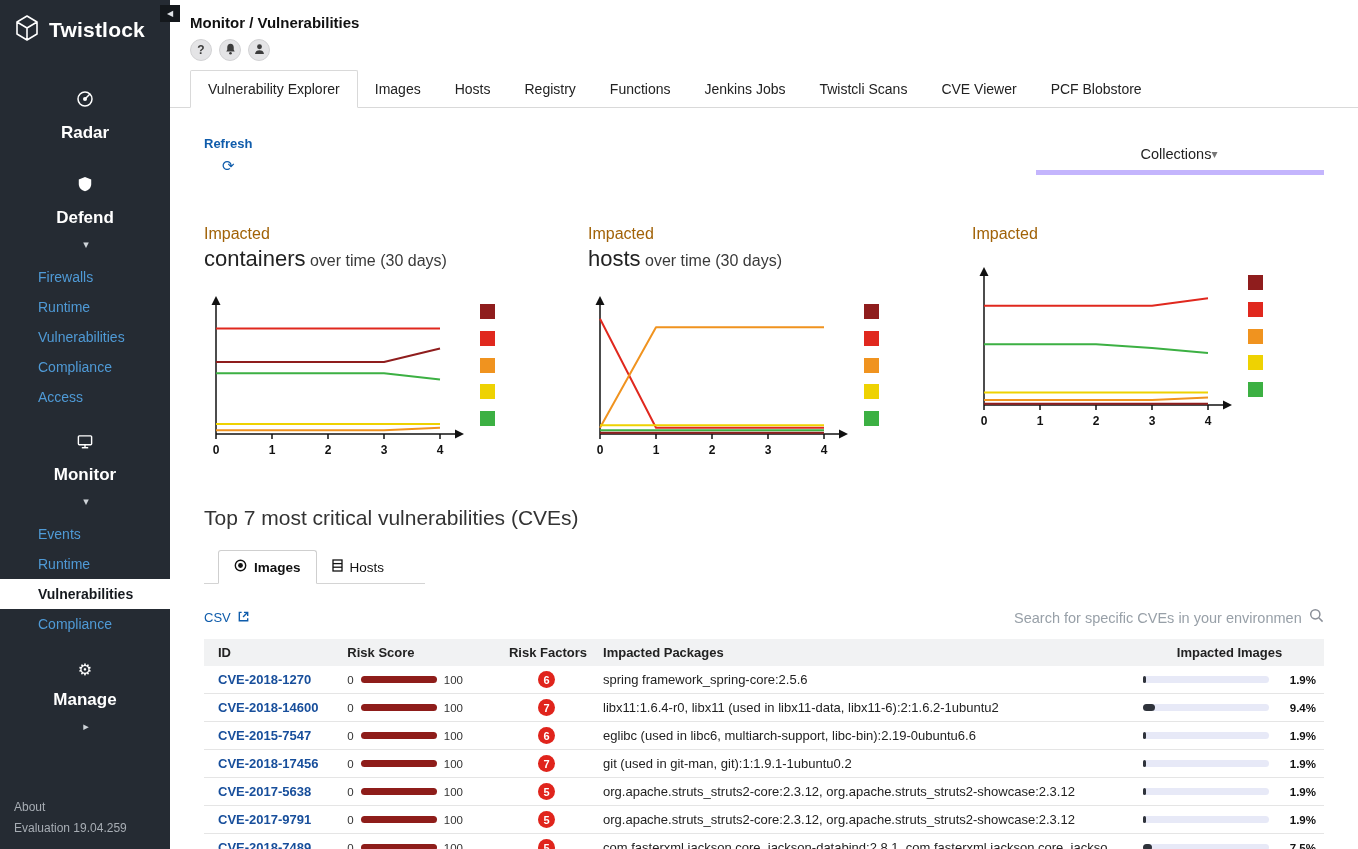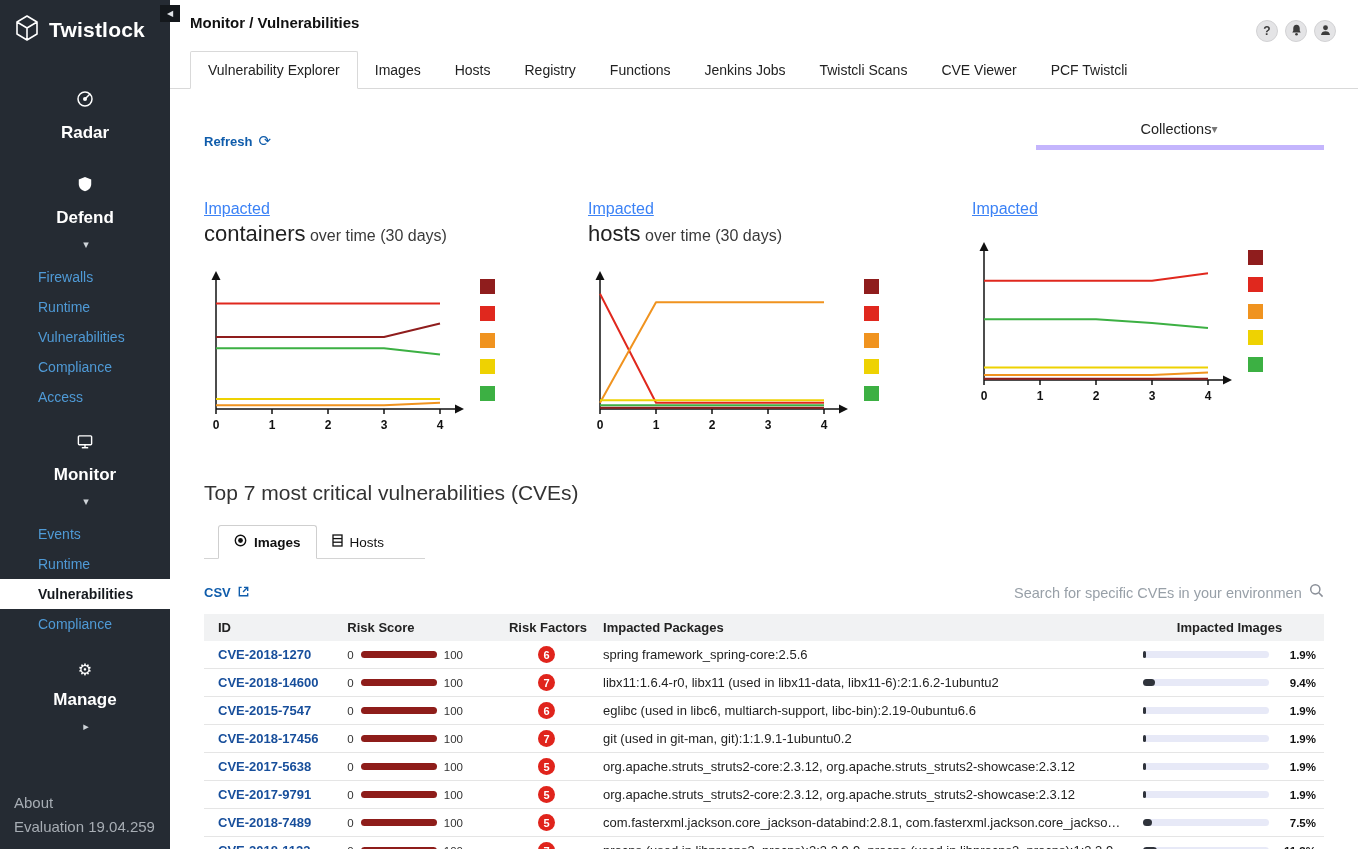--- a/index.html
+++ b/index.html
@@ -11,59 +11,59 @@
   aside { width:170px; flex:0 0 170px; background:#252b33; color:#fff; display:flex; flex-direction:column; position:relative; }
   .logo-row { display:flex; align-items:center; gap:9px; padding:15px 14px 8px 14px; }
   .logo-text { font-size:21px; font-weight:700; letter-spacing:.2px; }
   .collapse-btn { position:absolute; top:5px; right:-10px; width:20px; height:17px; background:#14181c; color:#dfe3e7; border:none; font-size:8px; line-height:15px; text-align:center; cursor:pointer; z-index:20; }
   nav { margin-top:26px; display:flex; flex-direction:column; }
   .nav-root { display:flex; align-items:center; gap:10px; padding:11px 14px; font-size:17px; font-weight:700; color:#fff; cursor:pointer; margin-top:10px;flex-direction:column; }
   .nav-root.first { margin-top:0; }
   .nav-root .nav-arrow { font-size:11px; color:#cfd4d9; margin-left:2px; }
   .nav-sub { padding:7px 14px 7px 38px; font-size:14px; color:#4f9ad6; cursor:pointer; }
   .nav-sub.selected { background:#ffffff; color:#15191e; font-weight:700; }
-  .sidebar-footer { margin-top:auto; padding:12px 14px 14px 14px; font-size:15px; color:#a7adb4; }
+  .sidebar-footer { margin-top:auto; padding:12px 14px 14px 14px; font-size:12px; color:#a7adb4; }
   .sidebar-footer .about { margin-bottom:7px; cursor:pointer; }
 
   
   main { flex:1; display:flex; flex-direction:column; overflow:hidden; }
-  .topbar { display:flex; justify-content:space-between; padding:12px 20px 0 20px; }
+  .topbar { display:flex; justify-content:space-between; padding:12px 20px 0 20px;flex-direction:column; }
   .breadcrumb { font-size:15px; font-weight:700; color:#111; padding-top:2px; }
   .top-icons { display:flex; gap:7px; margin-top:8px; margin-right:2px; }
   .circle-btn { width:22px; height:22px; border-radius:50%; background:#e4e4e6; border:1px solid #d2d2d4; display:flex; align-items:center; justify-content:center; font-size:12px; font-weight:700; color:#3c3c3c; cursor:pointer; }
   .tabs { display:flex; align-items:flex-end; padding:0 0 0 20px; margin-top:9px; border-bottom:1px solid #d9d9d9; font-size:14px; color:#222; }
   .tab { padding:10px 17px; cursor:pointer; white-space:nowrap; }
   .tab.active { background:#fff; border:1px solid #d9d9d9; border-bottom:1px solid #fff; margin-bottom:-1px; border-radius:2px 2px 0 0; }
 
   .content { flex:1; padding:0 34px; overflow:hidden; }
 
   .toolbar { margin-top:28px; display:flex; justify-content:space-between; align-items:flex-end; }
-  .refresh-link { display:flex; align-items:center; gap:6px; color:#0f5cab; font-size:13px; font-weight:700; cursor:pointer; }
+  .refresh-link { display:flex; align-items:center; gap:6px; color:#0f5cab; font-size:13px; font-weight:700; cursor:pointer;flex-direction:column; }
   .refresh-glyph { font-size:15px; font-weight:400; }
   .select-box { width:288px; border-bottom:5px solid #c4b5fd; padding:4px 4px 8px 2px; display:flex; justify-content:center; align-items:center; font-size:14.5px; color:#222; cursor:pointer;margin-left:16px; }
   .select-caret { color:#777; font-size:12px; }
 
   
   .charts-row { margin-top:50px; display:flex; gap:54px; }
   .chart { width:330px; }
-  .chart .t1 { font-size:16px; color:#3b82f6; margin-bottom:3px;text-decoration:underline; }
+  .chart .t1 { font-size:16px; color:#a16207; margin-bottom:3px; }
   .chart .big { font-size:22px; color:#222; }
   .chart .small { font-size:16px; color:#3a3a3a; }
   .plot-row { display:flex; align-items:flex-start; margin-top:22px; }
   .legend { height:122px; margin:10px 0 0 10px; display:flex; flex-direction:column; justify-content:space-between; }
   .legend .sq { width:15px; height:15px; }
 
   .section-title { margin-top:44px; font-size:21px; color:#333; font-weight:400; }
 
   .pill-tabs { margin-top:20px; display:flex; align-items:flex-end; border-bottom:1px solid #d4d4d4; width:fit-content; padding:0 26px 0 14px; }
   .pill-tab { display:flex; align-items:center; gap:7px; padding:8px 15px; font-size:13.5px; color:#111; cursor:pointer; }
   .pill-tab.active { border:1px solid #cfcfcf; border-bottom:1px solid #fff; margin-bottom:-1px; background:#fff; border-radius:3px 3px 0 0; font-weight:700; }
 
   .csv-row { margin-top:24px; display:flex; justify-content:space-between; align-items:center; }
-  .csv-link { display:flex; align-items:center; gap:6px; color:#0f5cab; font-size:13px; font-weight:700; cursor:pointer; }
+  .csv-link { display:flex; align-items:center; gap:6px; color:#0f5cab; font-size:13px; font-weight:400; cursor:pointer; }
   .search-box { display:flex; align-items:center; gap:8px; width:310px; }
   .search-box input { flex:1; border:none; outline:none; font-size:14.5px; color:#333; font-family:inherit; background:transparent; }
   .search-box input::placeholder { color:#98a0a8; }
 
   
   table { margin-top:12px; width:100%; border-collapse:collapse; }
   th { background:#f1f2f3; font-size:13px; font-weight:700; color:#222; padding:6px 8px; text-align:left; white-space:nowrap; }
   td { padding:5px 8px; border-bottom:1px solid #e5e5e5; font-size:13px; color:#222; white-space:nowrap; overflow:hidden; text-overflow:ellipsis; }
   .col-id { width:150px; padding-left:14px; }
   .col-score { width:190px; text-align:center; }
@@ -165,21 +165,21 @@
     </div>
     <div class="tabs" id="main-tabs">
         <div class="tab active">Vulnerability Explorer</div>
         <div class="tab">Images</div>
         <div class="tab">Hosts</div>
         <div class="tab">Registry</div>
         <div class="tab">Functions</div>
         <div class="tab">Jenkins Jobs</div>
         <div class="tab">Twistcli Scans</div>
         <div class="tab">CVE Viewer</div>
-        <div class="tab">PCF Twistcli</div>
+        <div class="tab">PCF Blobstore</div>
       </div>
 
     <section class="content">
 
       <div class="toolbar">
         <div class="refresh-link">
           <span>Refresh</span>
           <span class="refresh-glyph">⟳</span>
         </div>
         <div class="select-box">

